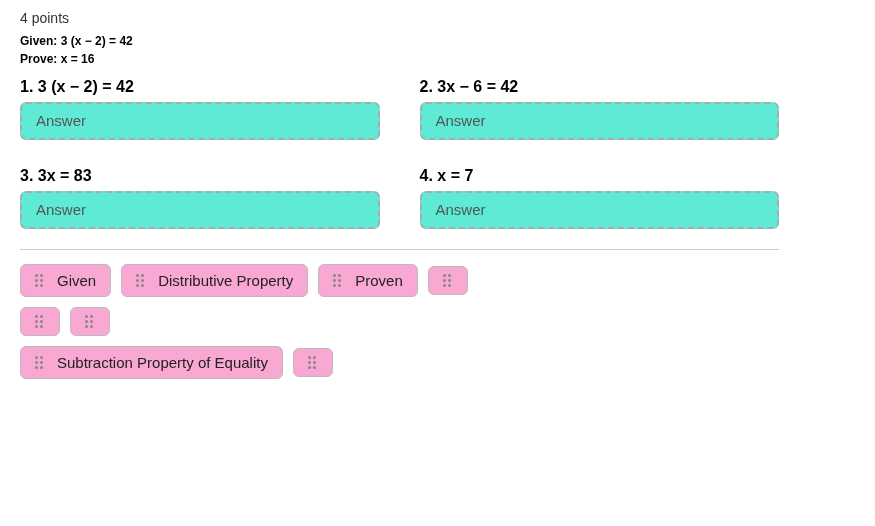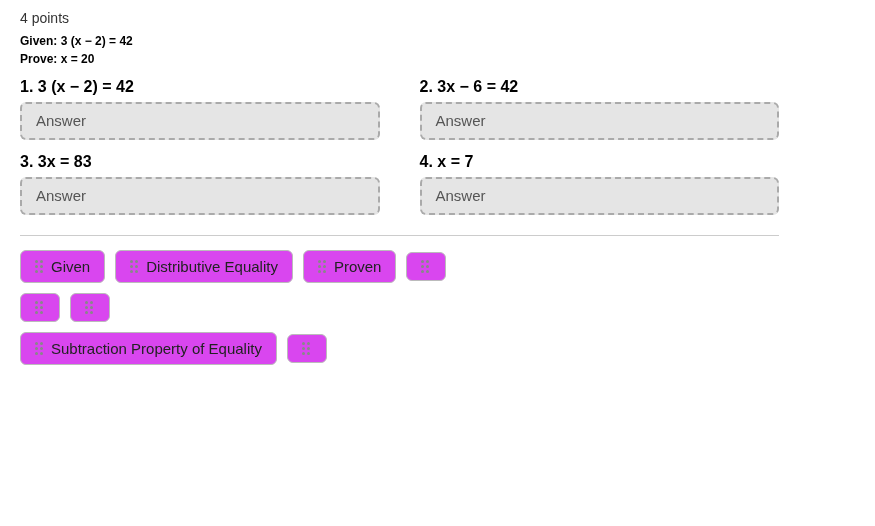--- a/index.html
+++ b/index.html
@@ -28,21 +28,21 @@
       font-family: Arial, sans-serif;
       font-size: 12px;
       font-weight: bold;
       line-height: 1.5;
       margin-bottom: 10px;
     }
 
     .proof-grid {
       display: grid;
       grid-template-columns: 1fr 1fr;
-      gap: 13px 40px;
+      gap: 27px 40px;
       margin-bottom: 20px;
     }
 
     .proof-cell {
       display: flex;
       flex-direction: column;
       gap: 6px;
     }
 
     .proof-statement {
@@ -54,21 +54,21 @@
     .answer-box {
       border: 2px dashed #aaa;
       border-radius: 6px;
       padding: 8px 14px;
       min-width: 120px;
       min-height: 38px;
       display: inline-block;
       font-family: Arial, sans-serif;
       font-size: 15px;
       color: #333;
-      background: #e5e5e5;
+      background: #5eead4;
       cursor: pointer;
     }
 
     .answer-box-label {
       font-family: Arial, sans-serif;
       font-size: 15px;
       color: #555;
     }
 
     .divider {
@@ -87,28 +87,28 @@
       display: flex;
       flex-direction: row;
       gap: 10px;
       flex-wrap: wrap;
       align-items: center;
     }
 
     .drag-chip {
       display: flex;
       align-items: center;
-      gap: 6px;
+      gap: 12px;
       border: 1.5px solid #bbb;
       border-radius: 6px;
       padding: 7px 14px;
       font-family: Arial, sans-serif;
       font-size: 15px;
       color: #222;
-      background: #d946ef;
+      background: #f9a8d4;
       cursor: grab;
       user-select: none;
       white-space: nowrap;
     }
 
     .drag-icon {
       display: inline-flex;
       flex-direction: column;
       gap: 2px;
       margin-right: 2px;
@@ -129,21 +129,21 @@
   </style>
 </head>
 <body>
 
 <div class="page">
 
   <div class="points">4 points</div>
 
   <div class="given-prove">
     <div>Given: 3 (x − 2) = 42</div>
-    <div>Prove: x = 20</div>
+    <div>Prove: x = 16</div>
   </div>
 
   <div class="proof-grid">
 
     <div class="proof-cell">
       <div class="proof-statement">
         <span>1.</span>
         <span>3 (x − 2) = 42</span>
       </div>
       <div class="answer-box">
@@ -213,21 +213,21 @@
             </span>
           <span>
               <i></i>
               <i></i>
             </span>
           <span>
               <i></i>
               <i></i>
             </span>
         </span>
-        <span>Distributive Equality</span>
+        <span>Distributive Property</span>
       </div>
       <div class="drag-chip" draggable="true">
         <span class="drag-icon">
           <span>
               <i></i>
               <i></i>
             </span>
           <span>
               <i></i>
               <i></i>

